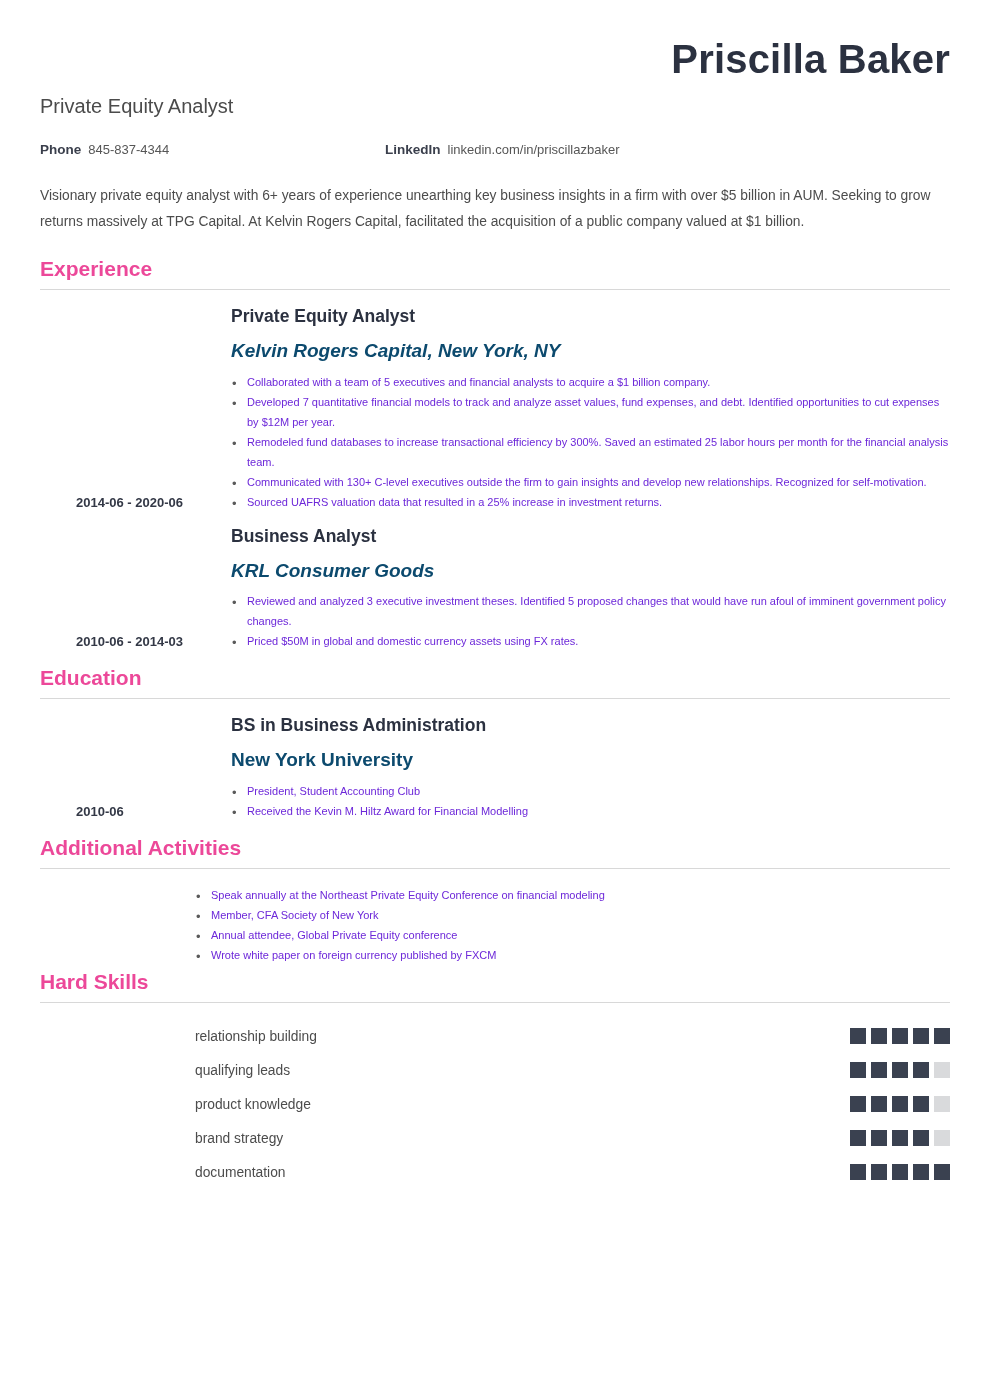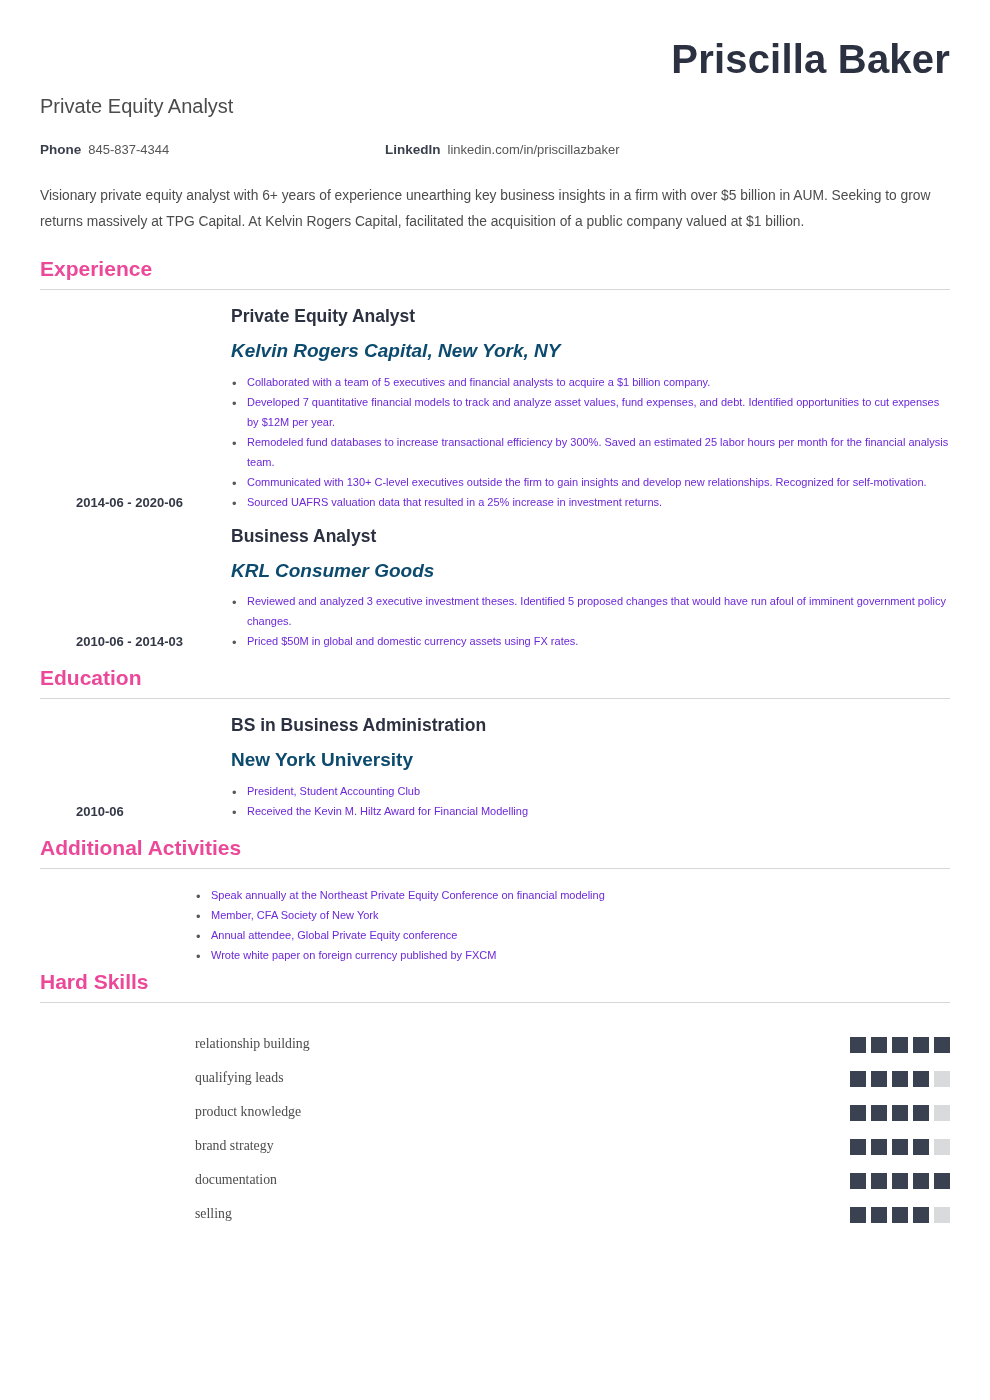--- a/index.html
+++ b/index.html
@@ -149,23 +149,22 @@
     font-size: 13px;
   }
 
   
   .activities-body { margin-left: 155px; }
 
   
   .skills-wrap { margin-left: 155px; }
   .skill-row {
     display: flex;
-    align-items: flex-end;
+    align-items: center;
     height: 34px;
-    font-family: Liberation Serif, serif;
   }
   .skill-label {
     flex: 1;
     font-size: 13.8px;
     color: #4c4c4c;
     line-height: 1.4;
   }
   .skill-dots {
     display: flex;
     gap: 5px;
@@ -313,26 +312,16 @@
       <div class="skill-row">
         <span class="skill-label">documentation</span>
         <span class="skill-dots">
             <span class="sq on"></span>
             <span class="sq on"></span>
             <span class="sq on"></span>
             <span class="sq on"></span>
             <span class="sq on"></span>
           </span>
       </div>
-      <div class="skill-row">
-        <span class="skill-label">selling</span>
-        <span class="skill-dots">
-            <span class="sq on"></span>
-            <span class="sq on"></span>
-            <span class="sq on"></span>
-            <span class="sq on"></span>
-            <span class="sq off"></span>
-          </span>
-      </div>
     </div>
   </div>
 
 </div>
 
 </body></html>

